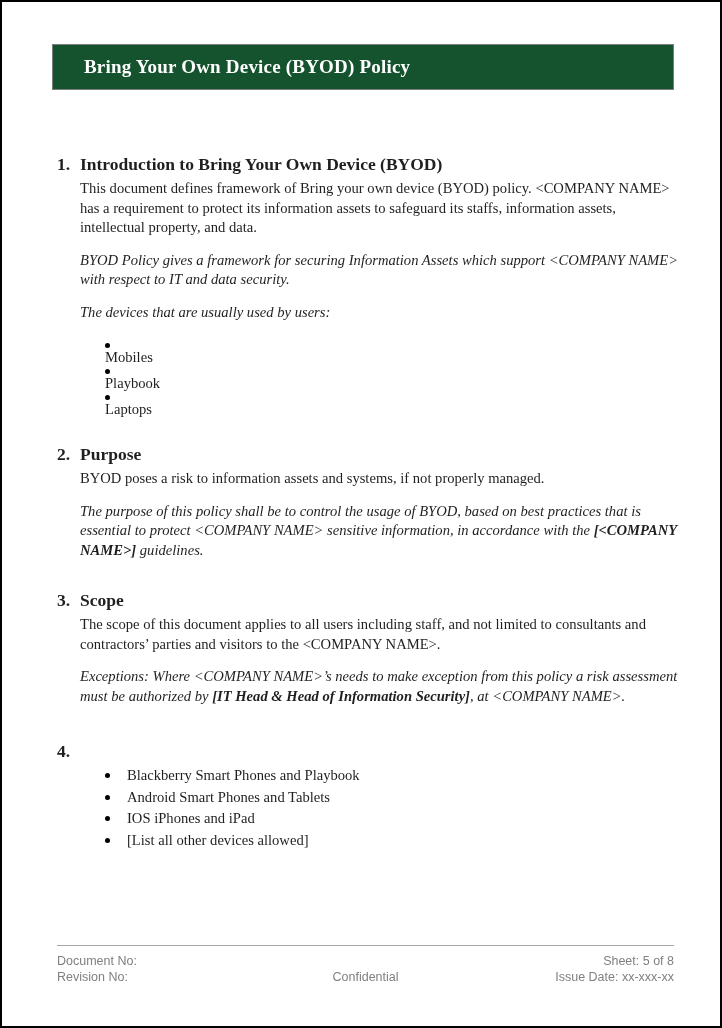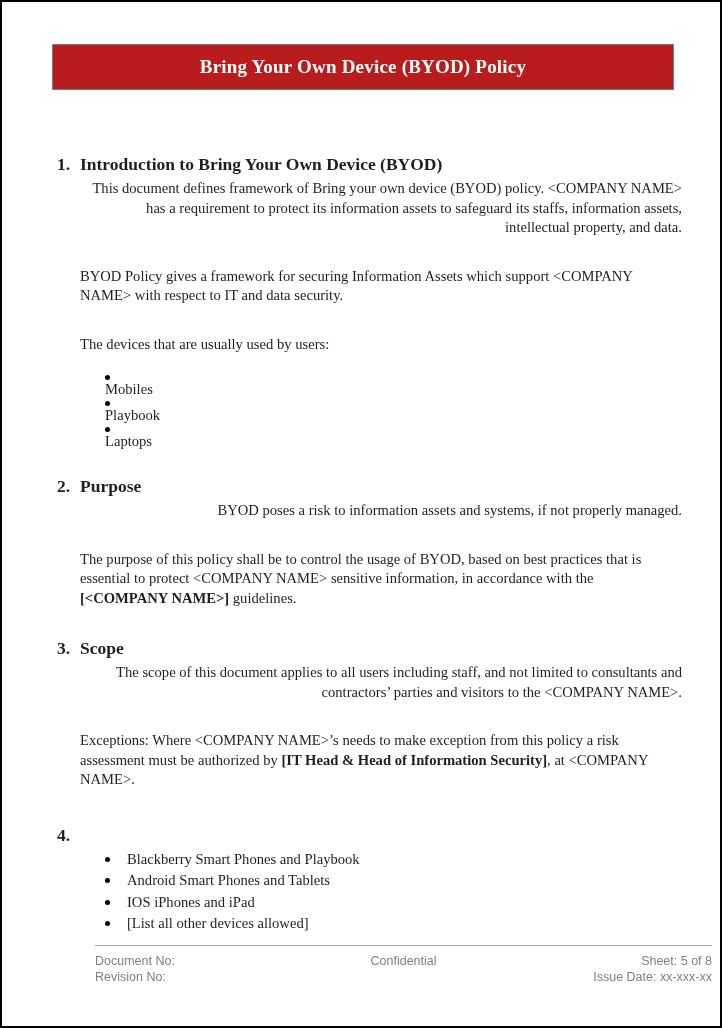--- a/index.html
+++ b/index.html
@@ -16,25 +16,26 @@
     color:#1f1f1f;
     overflow:hidden;
   }
 
   .banner {
     position:absolute;
     left:50px;
     top:42px;
     width:622px;
     height:46px;
-    background:#b91c1c;
+    background:#14532d;
     border:1px solid #7d7d7d;
     display:flex;
     align-items:center;
-    justify-content:center;
+    justify-content:flex-start;
+    padding-left:31px;
   }
   .banner h1 {
     color:#ffffff;
     font-size:19px;
     font-weight:bold;
     letter-spacing:0.2px;
   }
 
   main {
     position:absolute;
@@ -55,22 +56,22 @@
     line-height:24px;
   }
   .h .num { width:23px; flex:none; }
 
   p {
     margin-left:23px;
     font-size:14.6px;
     line-height:19.5px;
     width:602px;
   }
-  .h + p { margin-top:3px;text-align:right; }
-  p + p { margin-top:29px; }
+  .h + p { margin-top:3px; }
+  p + p { margin-top:13px;font-style:italic; }
 
   ul { list-style:none; }
   li {
     display:flex;
     padding-left:48px;
     font-size:14.6px;
     line-height:19.5px;
   }
   ul.loose { margin-top:14px; }
   ul.loose li { height:26px;flex-direction:column; }
@@ -87,26 +88,25 @@
   }
 
   footer {
     position:absolute;
     top:943px;
     left:55px;
     width:617px;
     border-top:1px solid #a6a6a6;
     padding-top:7px;
     display:flex;
-    align-items:flex-start;
+    align-items:flex-end;
     font-family:"Liberation Sans", sans-serif;
     font-size:12.5px;
     line-height:16px;
     color:#808080;
-    margin-left:38px;
   }
   .f-left  { flex:1; text-align:left; }
   .f-center{ flex:1; text-align:center; }
   .f-right { flex:1; text-align:right; }
 </style>
 </head>
 <body>
 
 <div class="page">
 

